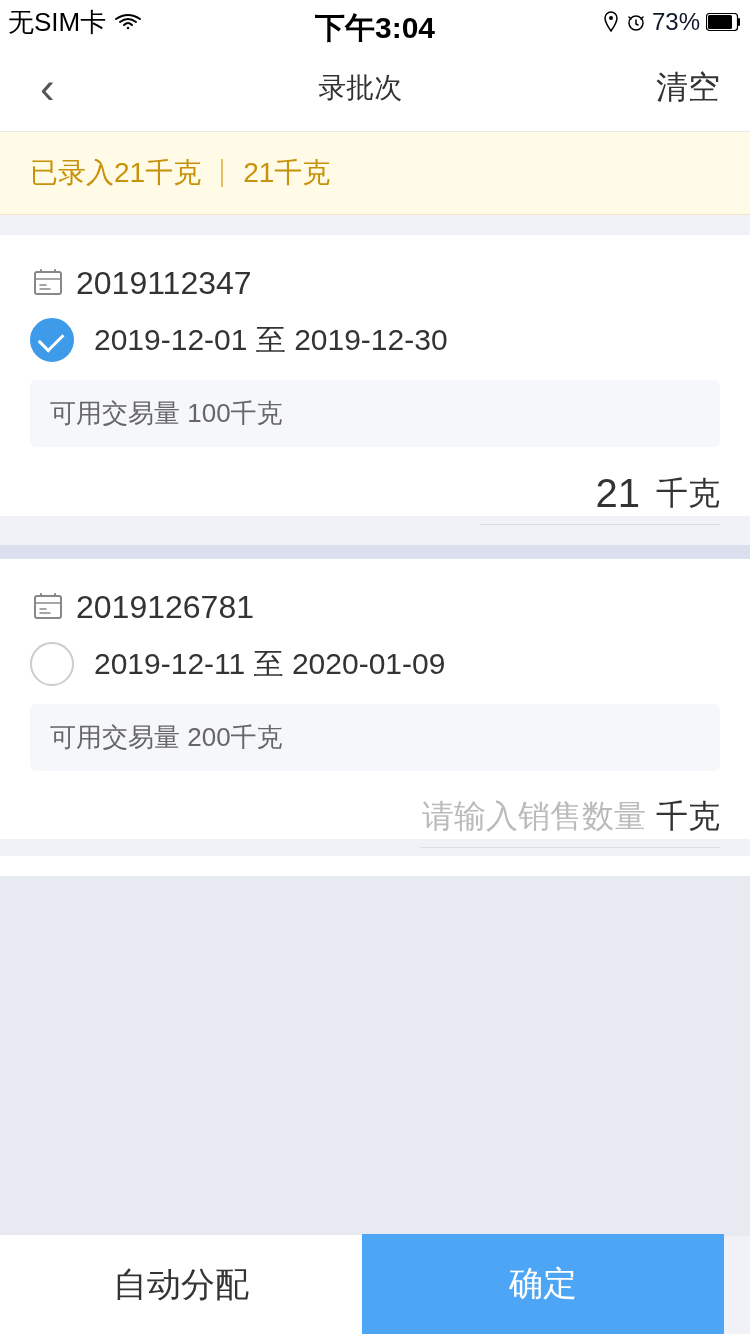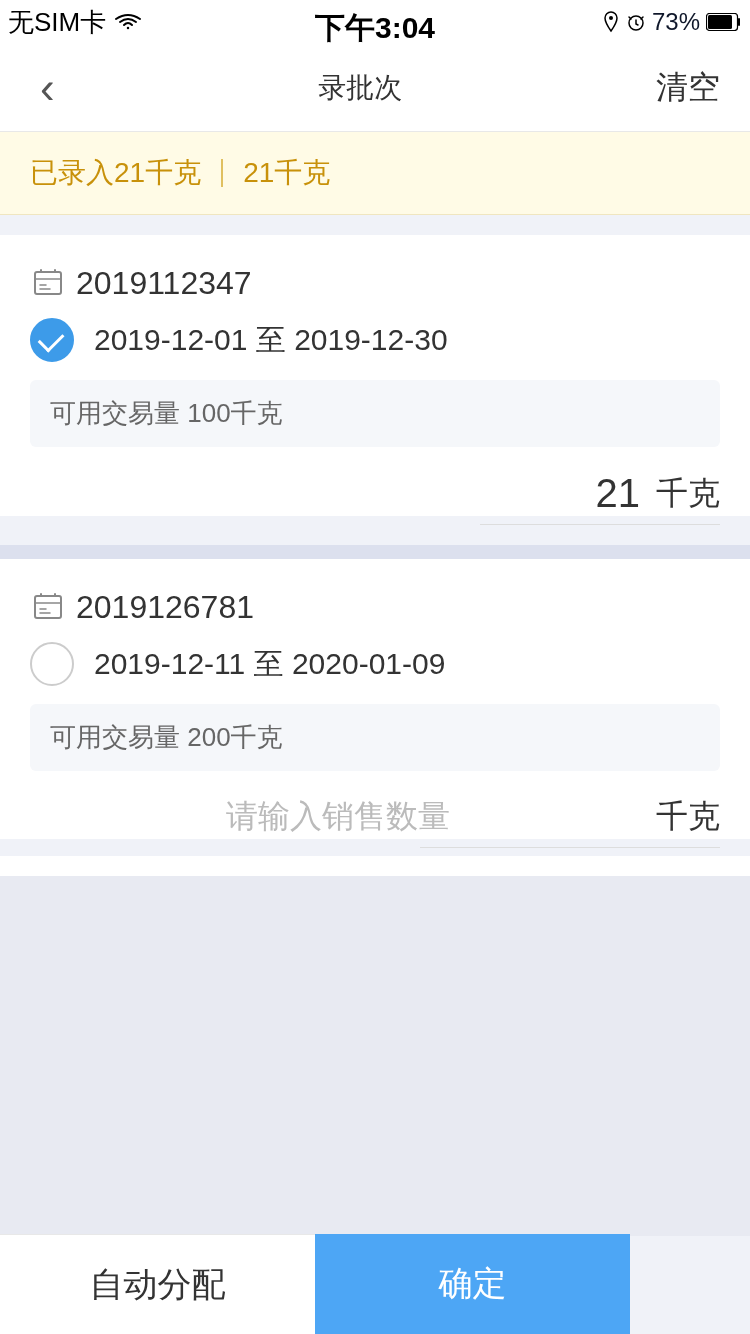--- a/index.html
+++ b/index.html
@@ -214,21 +214,21 @@
       align-items: center;
       justify-content: flex-end;
       padding: 24px 30px 0 30px;
       gap: 10px;
       background: #fff;
     }
     .input-placeholder {
       font-size: 32px;
       color: #bbb;
       flex: 1;
-      text-align: center;
+      text-align: right;
     }
     .input-unit {
       font-size: 32px;
       color: #333;
     }
     .input-divider {
       width: 300px;
       height: 1px;
       background: #ddd;
       margin: 8px 0 8px auto;
@@ -238,21 +238,21 @@
     
     .gray-area {
       width: 750px;
       flex: 1;
       background: #e8eaf2;
       min-height: 360px;
     }
 
     
     .bottom-bar {
-      width: 630px;
+      width: 724px;
       height: 100px;
       display: flex;
       position: fixed;
       bottom: 0;
       left: 0;
       background: #701a75;
     }
     .btn-auto {
       flex: 1;
       height: 100px;

